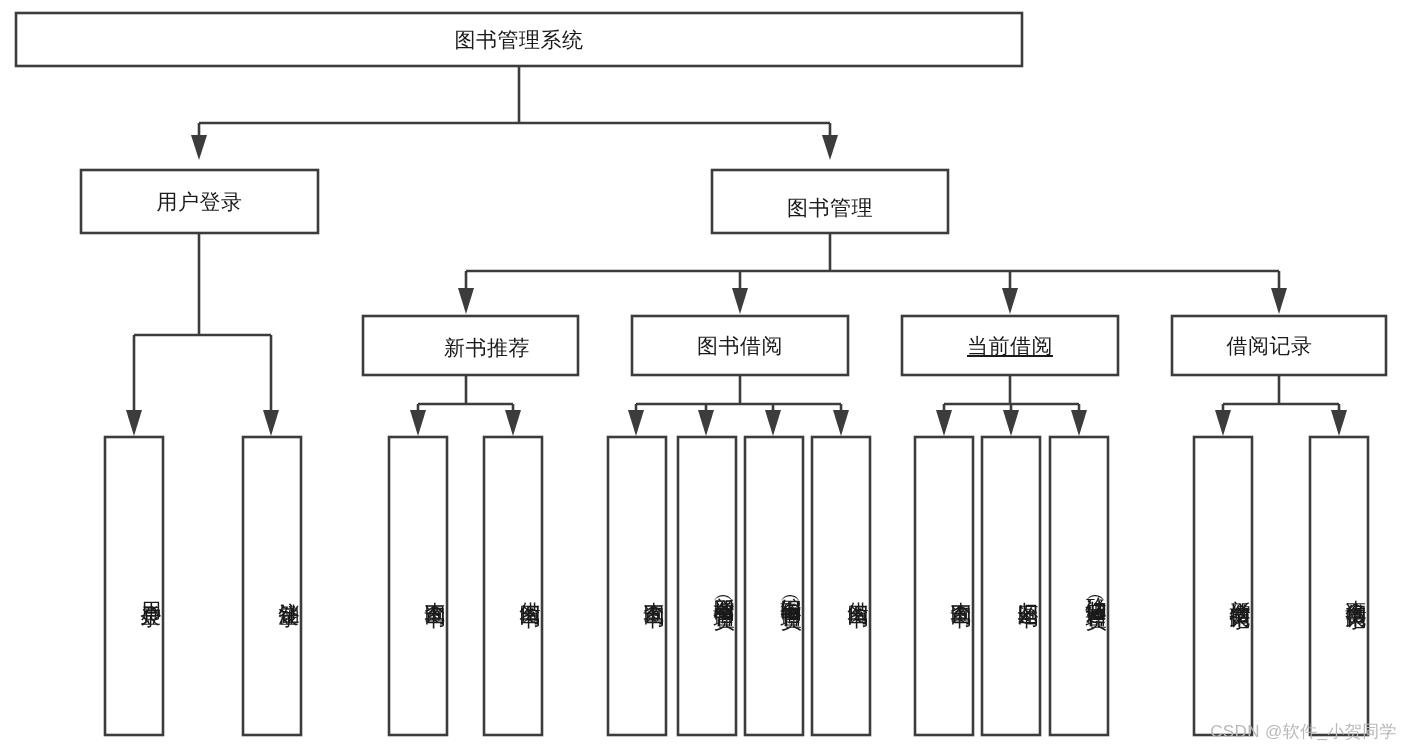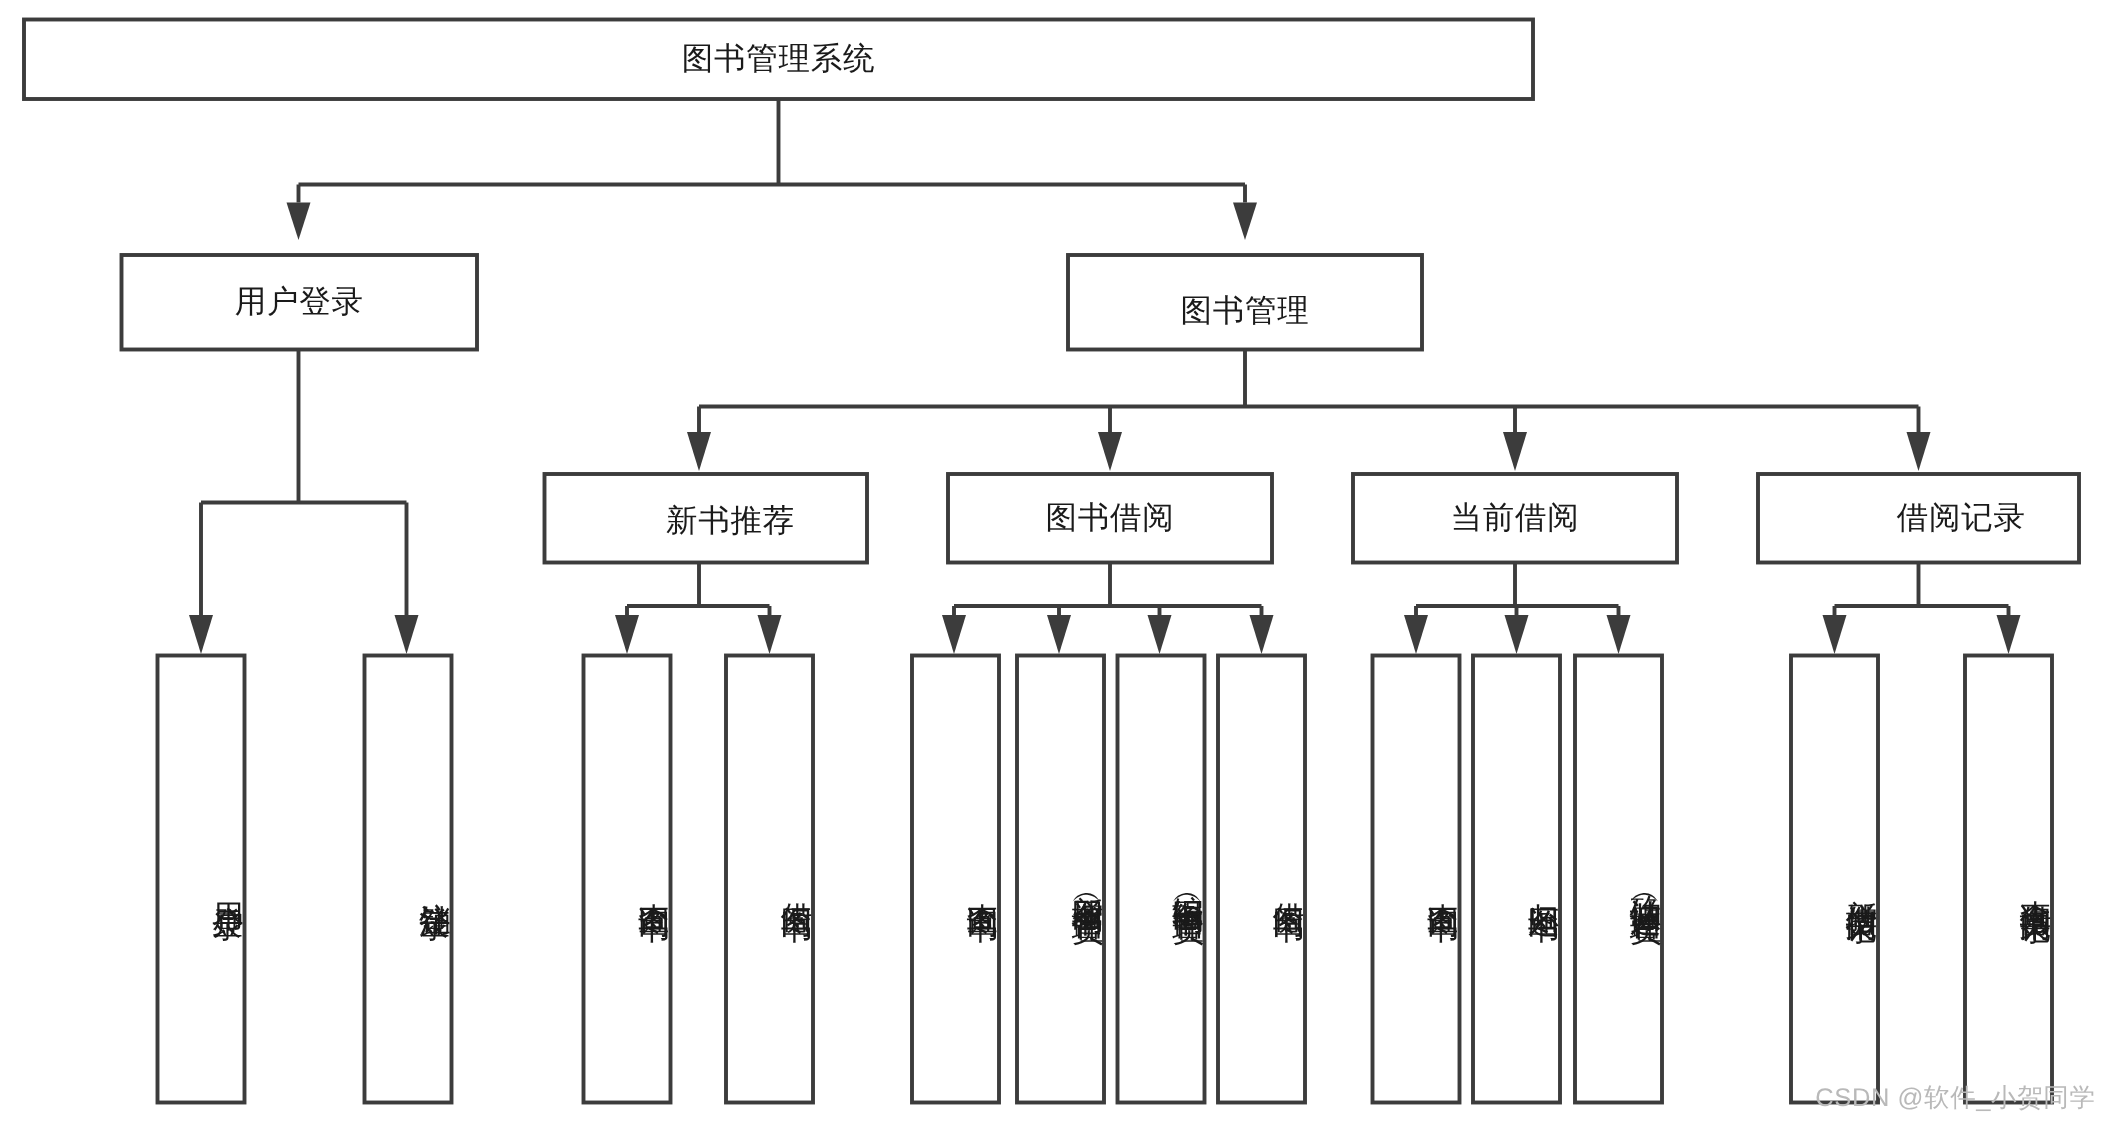--- a/index.html
+++ b/index.html
@@ -177,23 +177,23 @@
   <div class="node-label" style="left:16px; top:13px; width:1006px; height:53px;">图书管理系统</div>
 
   <div class="node-label" style="left:81px; top:170px; width:237px; height:63px;">用户登录</div>
 
   <div class="node-label" style="left:712px; top:170px; width:236px; height:75px;">图书管理</div>
 
   <div class="node-label" style="left:363px; top:318px; width:248px; height:59px;">新书推荐</div>
 
   <div class="node-label" style="left:632px; top:316px; width:216px; height:59px;">图书借阅</div>
 
-  <div class="node-label" style="left:902px; top:316px; width:216px; height:59px;">当前借阅</div>
-
-  <div class="node-label" style="left:1210px; top:316px; width:195px; height:59px;">借阅记录</div>
+  <div class="node-label" style="left:902px; top:316px; width:216px; height:59px;text-decoration:underline;">当前借阅</div>
+
+  <div class="node-label" style="left:1172px; top:316px; width:195px; height:59px;">借阅记录</div>
 
   <div class="node-label vertical" style="left:105px; top:437px; width:58px; height:298px;">用户登录</div>
 
   <div class="node-label vertical" style="left:243px; top:437px; width:58px; height:298px;">注销登录</div>
 
   <div class="node-label vertical" style="left:389px; top:437px; width:58px; height:298px;">查询图书</div>
 
   <div class="node-label vertical" style="left:484px; top:437px; width:58px; height:298px;">借阅图书</div>
 
   <div class="node-label vertical" style="left:608px; top:437px; width:58px; height:298px;">查询图书</div>

